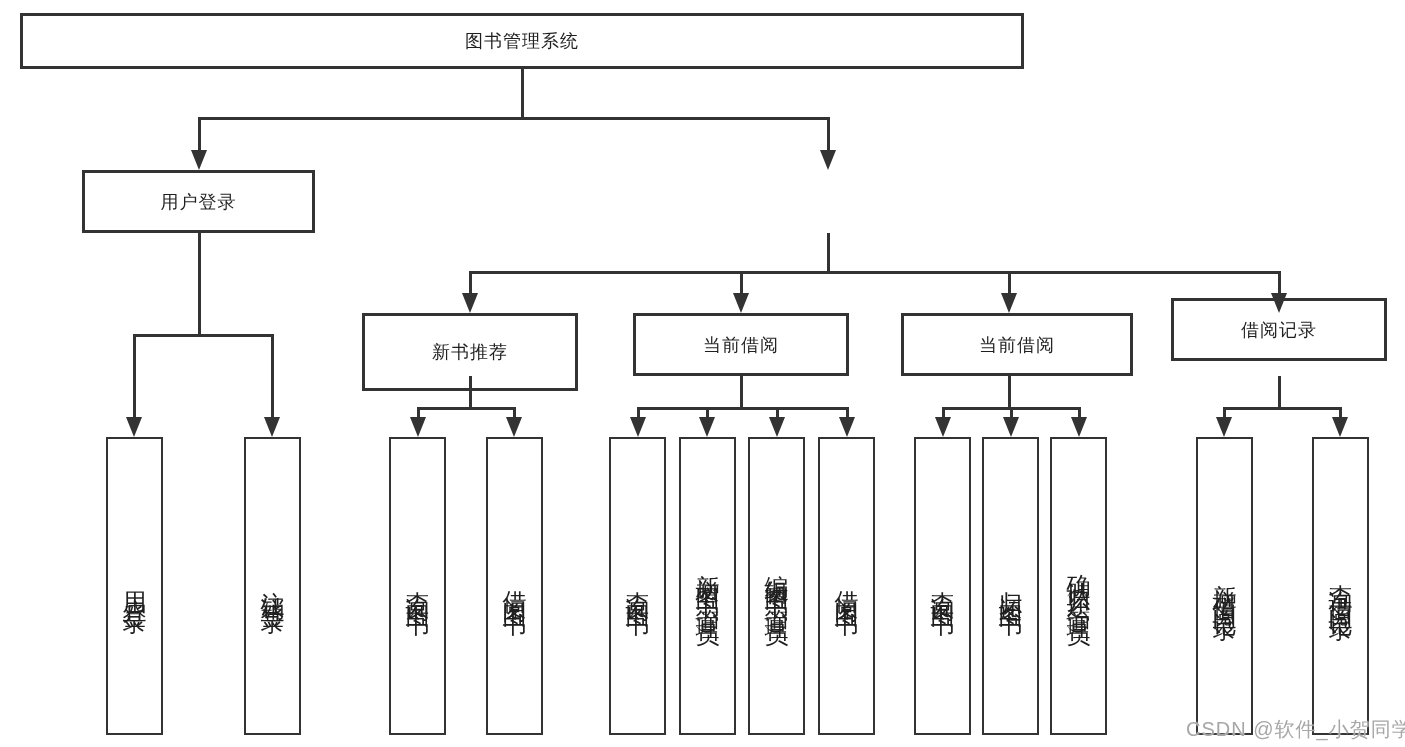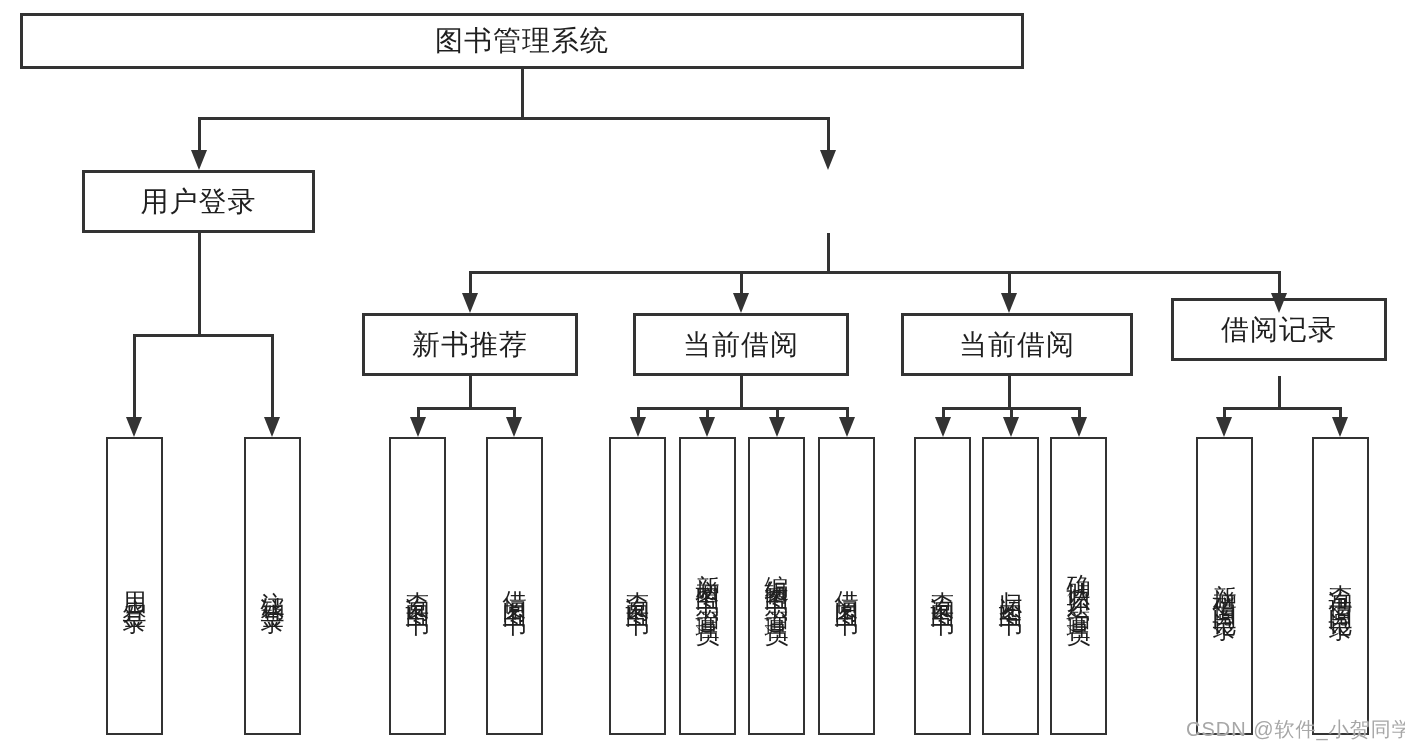--- a/index.html
+++ b/index.html
@@ -6,21 +6,21 @@
   #canvas{
     position:relative;width:1405px;height:747px;background:#ffffff;
     font-family:"Liberation Sans",sans-serif;overflow:hidden;
   }
   .box{
     position:absolute;border:3px solid #333333;background:#ffffff;
     display:flex;align-items:center;justify-content:center;
     box-sizing:border-box;color:#1f1f1f;
   }
   .leaf{border-width:2.5px;}
-  .h-label{font-size:28px;letter-spacing:1px;white-space:nowrap;}
+  .h-label{font-size:18px;letter-spacing:1px;white-space:nowrap;}
   .v-label{
     writing-mode:vertical-rl;text-orientation:mixed;
     font-size:24px;letter-spacing:7px;line-height:1;white-space:nowrap;
   }
   .vline{position:absolute;width:3px;background:#333333;}
   .hline{position:absolute;height:3px;background:#333333;}
   .arrow{
     position:absolute;width:0;height:0;
     border-left:8px solid transparent;border-right:8px solid transparent;
     border-top:20px solid #333333;
@@ -36,21 +36,21 @@
 <div id="canvas">
 
   <div class="box" style="left:20px;top:13px;width:1004px;height:56px;">
     <span class="h-label">图书管理系统</span>
   </div>
 
   <div class="box" style="left:82px;top:170px;width:233px;height:63px;">
     <span class="h-label">用户登录</span>
   </div>
 
-  <div class="box" style="left:362px;top:313px;width:216px;height:63px;text-align:center;">
+  <div class="box" style="left:362px;top:313px;width:216px;height:78px;text-align:center;">
     <span class="h-label">新书推荐</span>
   </div>
   <div class="box" style="left:633px;top:313px;width:216px;height:63px;">
     <span class="h-label">当前借阅</span>
   </div>
   <div class="box" style="left:901px;top:313px;width:232px;height:63px;">
     <span class="h-label">当前借阅</span>
   </div>
   <div class="box" style="left:1171px;top:298px;width:216px;height:63px;">
     <span class="h-label">借阅记录</span>

